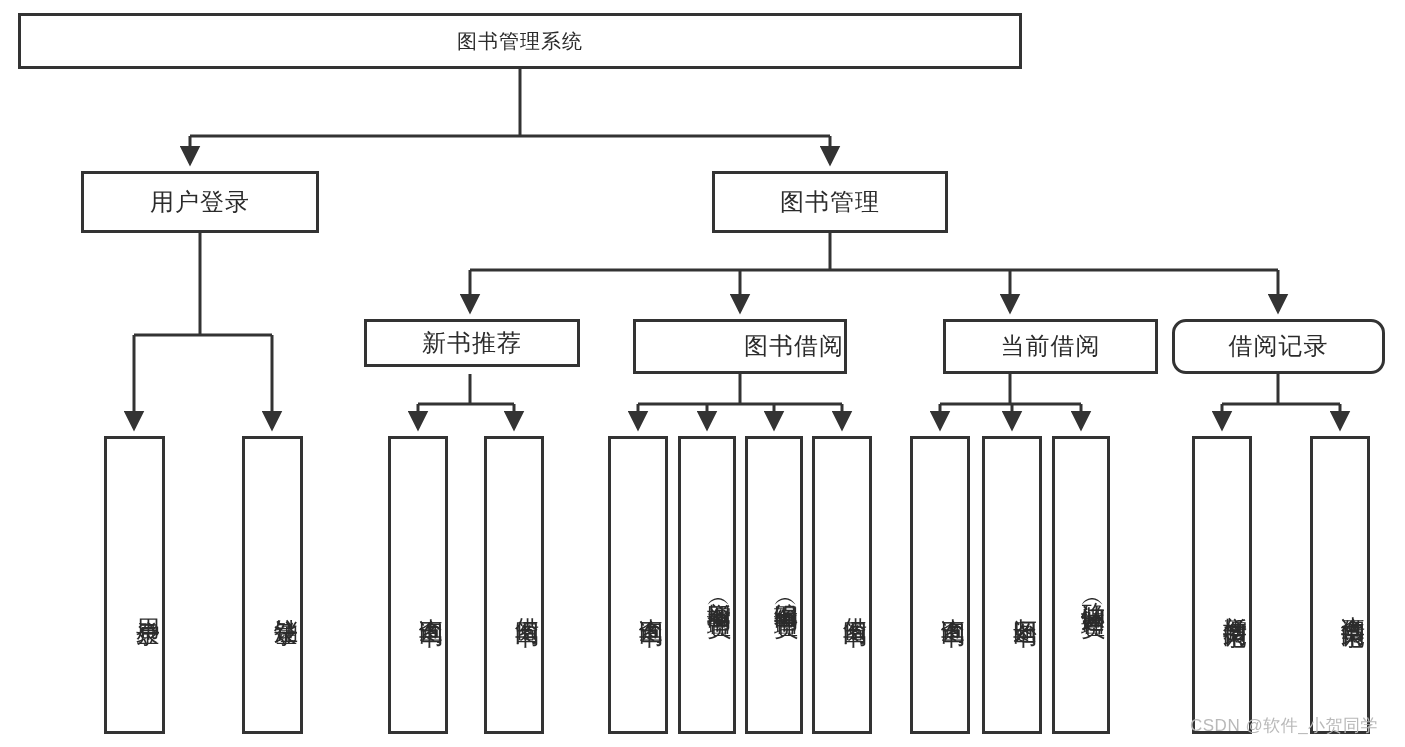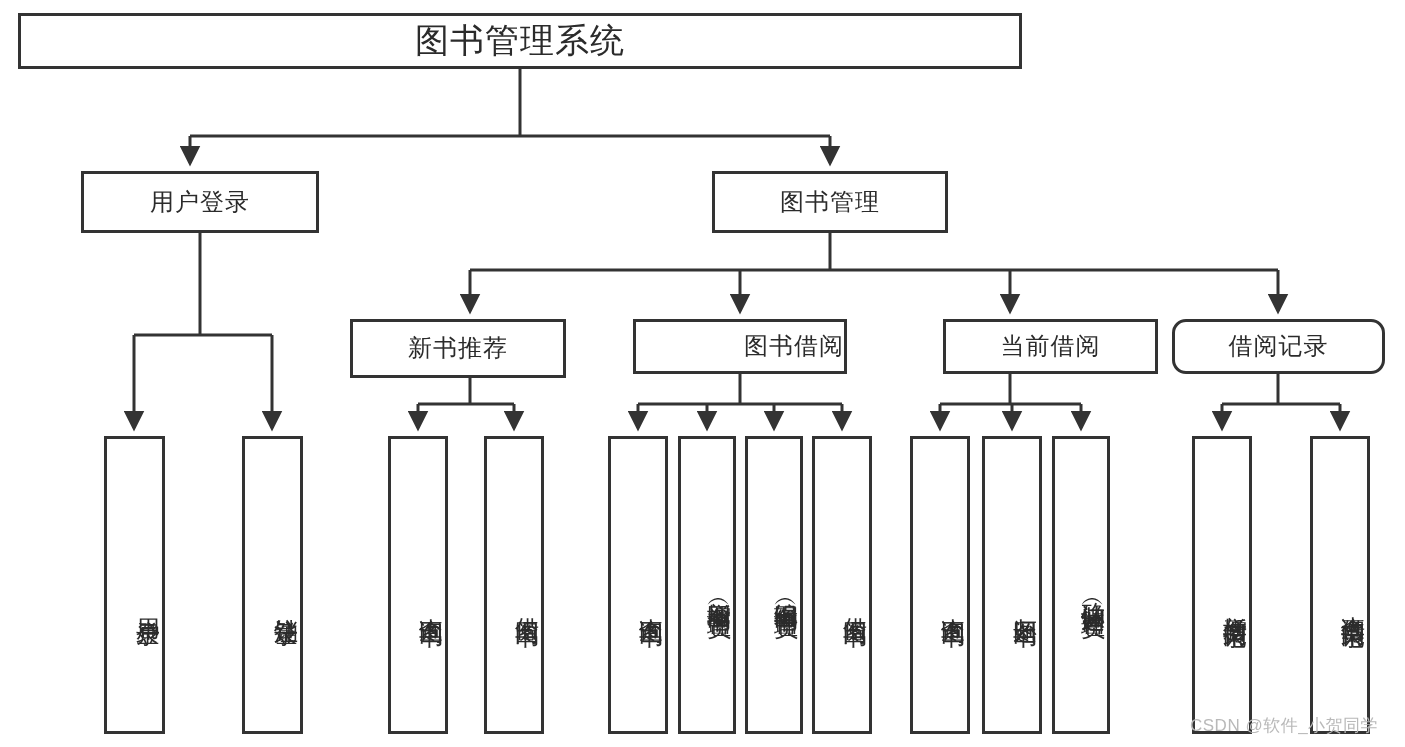--- a/index.html
+++ b/index.html
@@ -42,21 +42,21 @@
     line-height:1.15;
     letter-spacing:2px;
     padding-top:36px;
     align-items:flex-start;
     justify-content:center;
   }
   .node.vert.tall{
     padding-top:14px;
   }
   #root-node{
-    font-size:34px;
+    font-size:20px;
   }
   .watermark{
     position:absolute;
     color:#b9b9b9;
     font-size:17px;
     letter-spacing:0.5px;
     white-space:nowrap;
     z-index:5;
     font-family:"Liberation Sans","DejaVu Sans",sans-serif;
   }
@@ -120,21 +120,21 @@
     <span>图书管理系统</span>
   </div>
 
   <div class="node horiz" style="left: 81px; top: 171px; width: 238px; height: 62px;">
     <span>用户登录</span>
   </div>
   <div class="node horiz" style="left: 712px; top: 171px; width: 236px; height: 62px;">
     <span>图书管理</span>
   </div>
 
-  <div class="node horiz" style="left: 350px; top: 319px; width: 216px; height: 59px;">
+  <div class="node horiz" style="left: 364px; top: 319px; width: 216px; height: 48px;">
     <span>新书推荐</span>
   </div>
   <div class="node horiz" style="left: 633px; top: 319px; width: 214px; height: 55px; justify-content: flex-end;">
     <span>图书借阅</span>
   </div>
   <div class="node horiz" style="left: 903px; top: 319px; width: 215px; height: 55px; margin-left: 40px;">
     <span>当前借阅</span>
   </div>
   <div class="node horiz" style="left: 1172px; top: 319px; width: 213px; height: 55px; border-radius: 14px;">
     <span>借阅记录</span>

